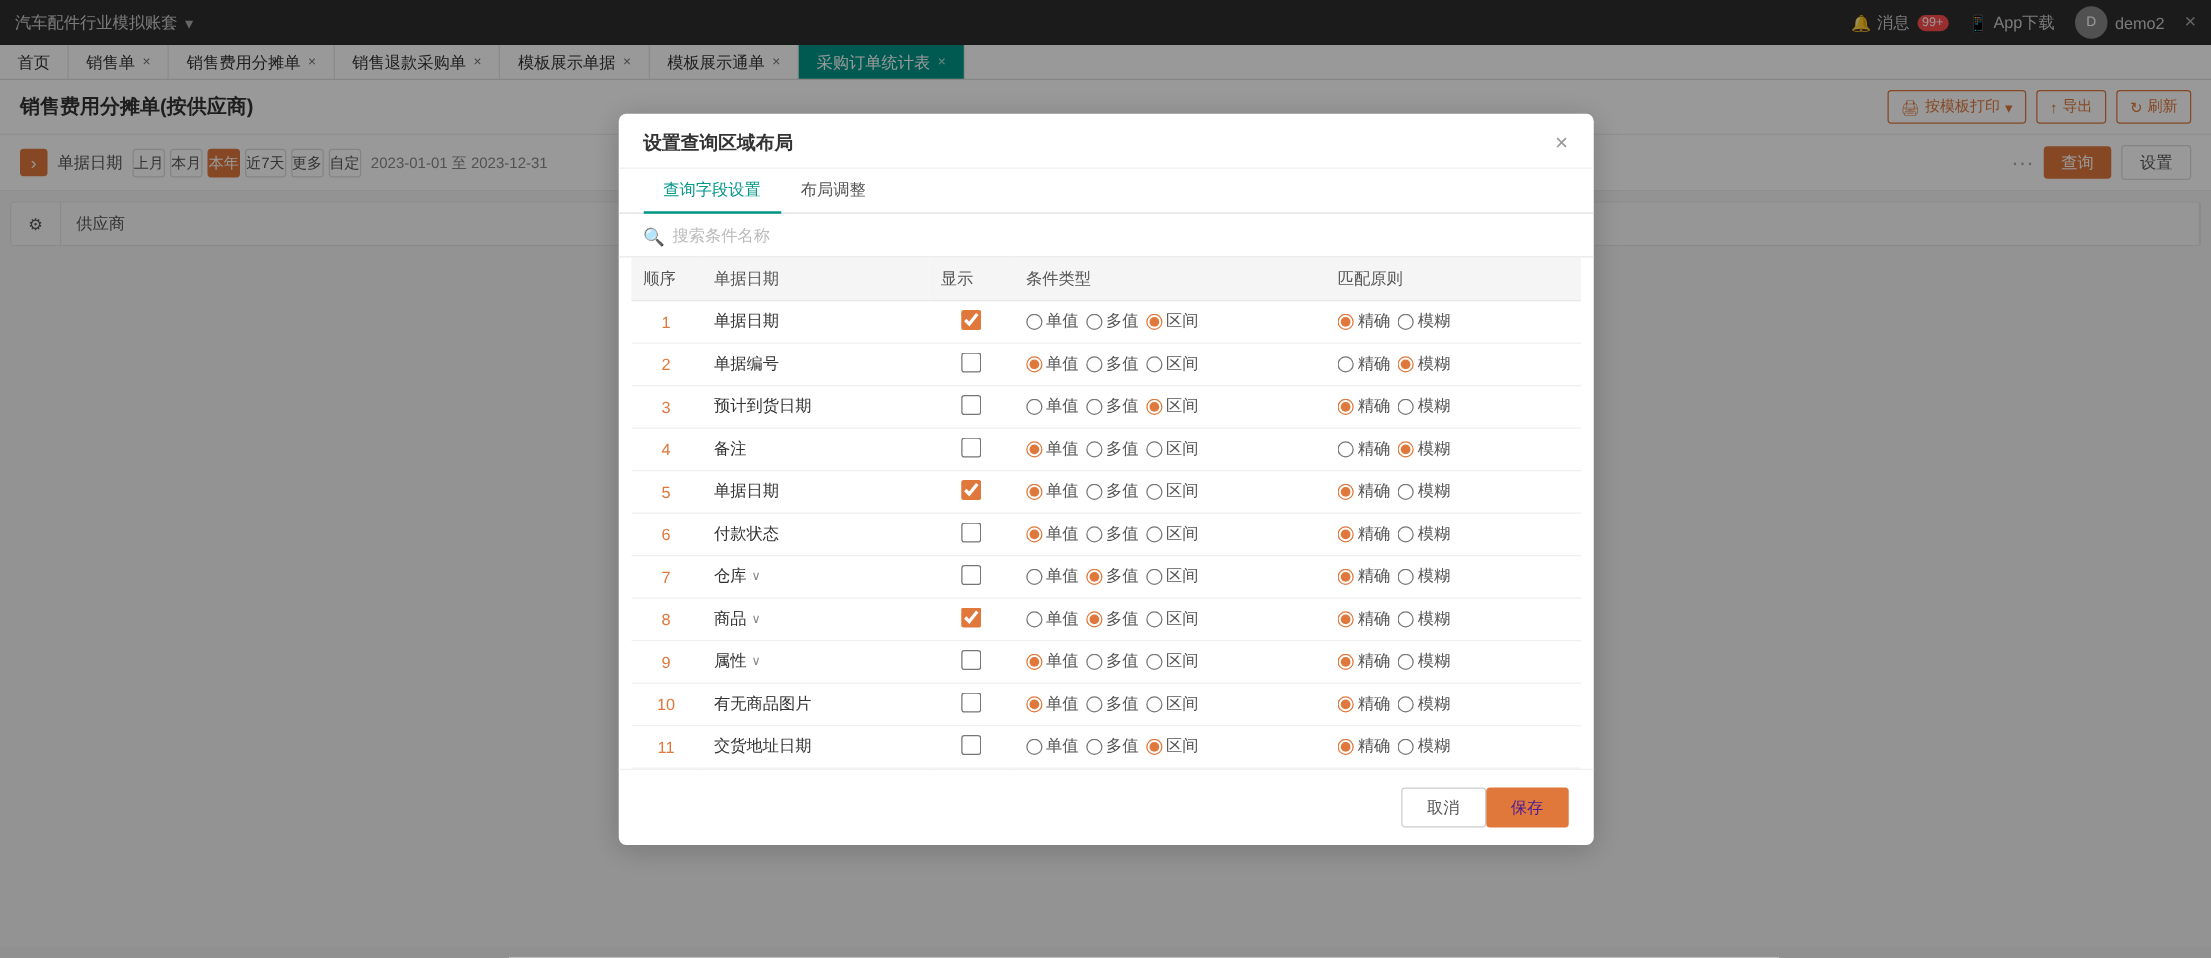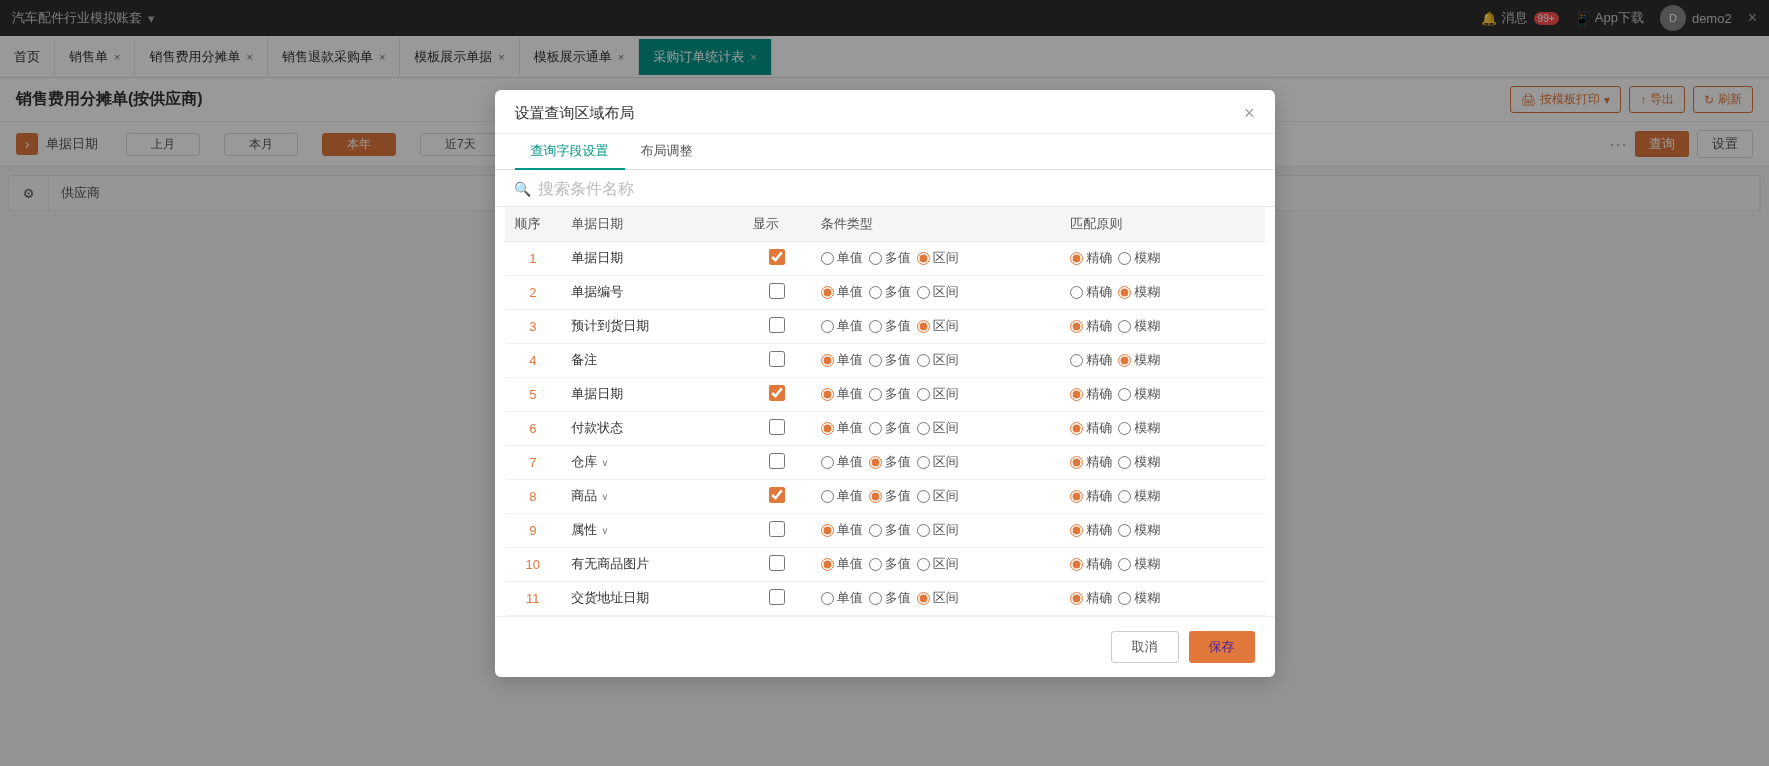--- a/index.html
+++ b/index.html
@@ -17,21 +17,21 @@
     }
     .top-bar-left { font-size: 13px; display: flex; align-items: center; gap: 6px; }
     .top-bar-right { display: flex; align-items: center; gap: 16px; font-size: 13px; }
     .notif-badge { background: #ff4d4f; color: #fff; font-size: 10px; border-radius: 8px; padding: 1px 4px; margin-left: 2px; }
     .top-bar-close { color: #aaa; cursor: pointer; font-size: 16px; }
     .avatar { width: 26px; height: 26px; border-radius: 50%; background: #888; display: inline-flex; align-items: center; justify-content: center; color: #fff; font-size: 11px; }
 
     
     .tab-bar {
       background: #fff;
-      height: 42px;
+      height: 28px;
       display: flex;
       align-items: center;
       padding: 0 0;
       border-bottom: 1px solid #e0e0e0;
       overflow: hidden;
     }
     .tab-item {
       height: 36px;
       padding: 0 14px;
       display: flex;
@@ -74,21 +74,21 @@
       padding: 8px 16px;
       display: flex;
       align-items: center;
       gap: 8px;
       border-bottom: 1px solid #eee;
       flex-wrap: wrap;
     }
     .filter-toggle { background: #e0783c; color: #fff; border: none; width: 22px; height: 22px; border-radius: 3px; cursor: pointer; display: flex; align-items: center; justify-content: center; font-size: 14px; }
     .filter-label { color: #555; font-size: 13px; }
     .filter-period-btns { display: flex; gap: 4px; }
-    .period-btn { border: 1px solid #ddd; background: #fff; padding: 2px 24px; border-radius: 3px; cursor: pointer; font-size: 12px; color: #555; margin-left: 20px; }
+    .period-btn { border: 1px solid #ddd; background: #fff; padding: 2px 0; border-radius: 3px; cursor: pointer; font-size: 12px; color: #555; }
     .period-btn.active { background: #e0783c; color: #fff; border-color: #e0783c; }
     .date-range { font-size: 12px; color: #888; }
     .btn-query { background: #e0783c; color: #fff; border: none; padding: 4px 14px; border-radius: 3px; cursor: pointer; font-size: 13px; }
     .btn-set { background: #fff; border: 1px solid #ddd; color: #555; padding: 4px 14px; border-radius: 3px; cursor: pointer; font-size: 13px; }
 
     
     .table-header {
       background: #fff;
       margin: 8px;
       border-radius: 3px;
@@ -127,21 +127,21 @@
       box-shadow: 0 4px 24px rgba(0,0,0,0.2);
       position: relative;
     }
     .dialog-header {
       padding: 14px 20px 10px;
       border-bottom: 1px solid #f0f0f0;
       display: flex;
       align-items: center;
       justify-content: space-between;
     }
-    .dialog-title { font-size: 15px; font-weight: normal; color: #333; }
+    .dialog-title { font-size: 15px; font-weight: bold; color: #333; }
     .dialog-close { cursor: pointer; color: #999; font-size: 18px; line-height: 1; }
 
     
     .dialog-tabs {
       display: flex;
       padding: 0 20px;
       border-bottom: 1px solid #e0e0e0;
       gap: 0;
     }
     .dialog-tab {
@@ -159,21 +159,21 @@
 
     
     .dialog-search {
       padding: 10px 20px 0;
       display: flex;
       align-items: center;
       border-bottom: 1px solid #e8e8e8;
       padding-bottom: 8px;
     }
     .search-icon-wrap { color: #aaa; margin-right: 6px; font-size: 14px; }
-    .search-input { border: none; outline: none; font-size: 16px; flex: 1; color: #8b5cf6; }
+    .search-input { border: none; outline: none; font-size: 13px; flex: 1; color: #8b5cf6; }
     .search-input::placeholder { color: #bbb; }
 
     
     .dialog-table-wrap {
       flex: 1;
       overflow-y: auto;
       margin: 0 10px;
     }
     .dialog-table {
       width: 100%;
@@ -217,21 +217,20 @@
     
     .dialog-table-wrap::-webkit-scrollbar { width: 6px; }
     .dialog-table-wrap::-webkit-scrollbar-track { background: #f0f0f0; }
     .dialog-table-wrap::-webkit-scrollbar-thumb { background: #ccc; border-radius: 3px; }
 
     
     .dialog-footer {
       padding: 14px 20px;
       display: flex;
       justify-content: flex-end;
-      gap: 10px;
       border-top: 1px solid #f0f0f0;
     }
     .btn-cancel { border: 1px solid #ccc; background: #fff; color: #555; padding: 6px 20px; border-radius: 3px; cursor: pointer; font-size: 13px; }
     .btn-save { background: #e0783c; color: #4c1d95; border: none; padding: 6px 20px; border-radius: 3px; cursor: pointer; font-size: 13px; }
 
     .name-with-arrow { display: flex; align-items: center; gap: 4px; }
     .arrow-down { font-size: 10px; color: #888; }
   </style>
 </head>
 <body>

